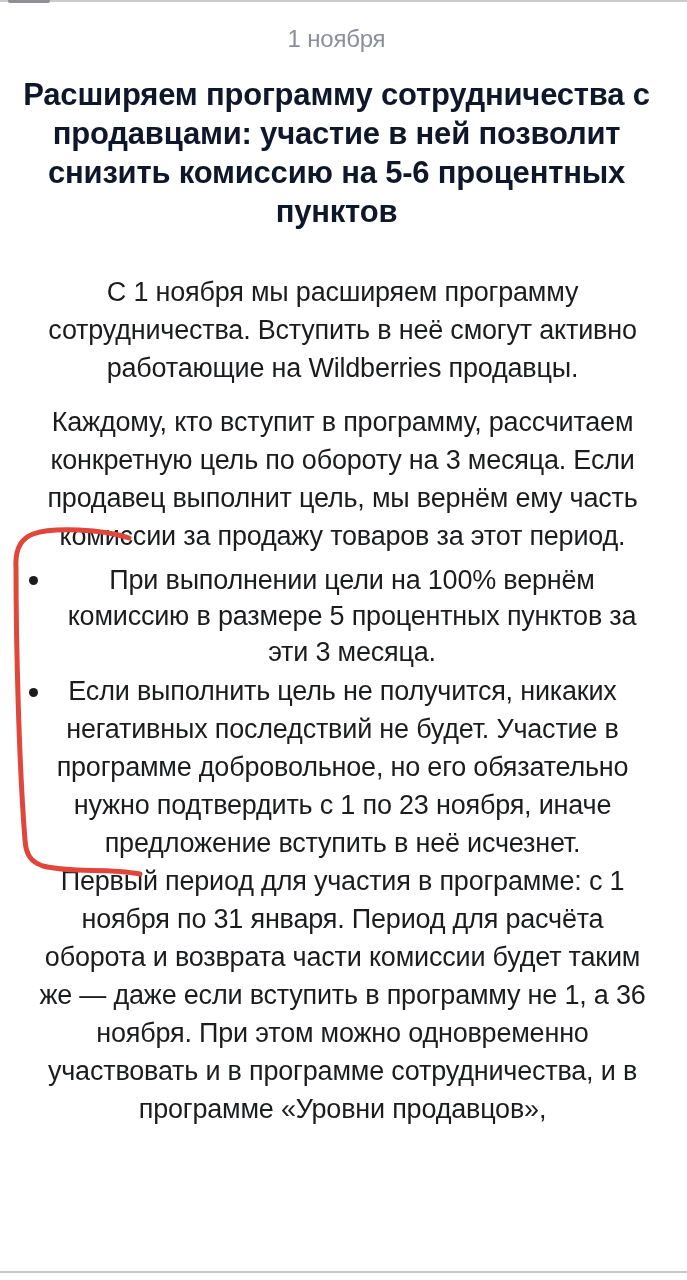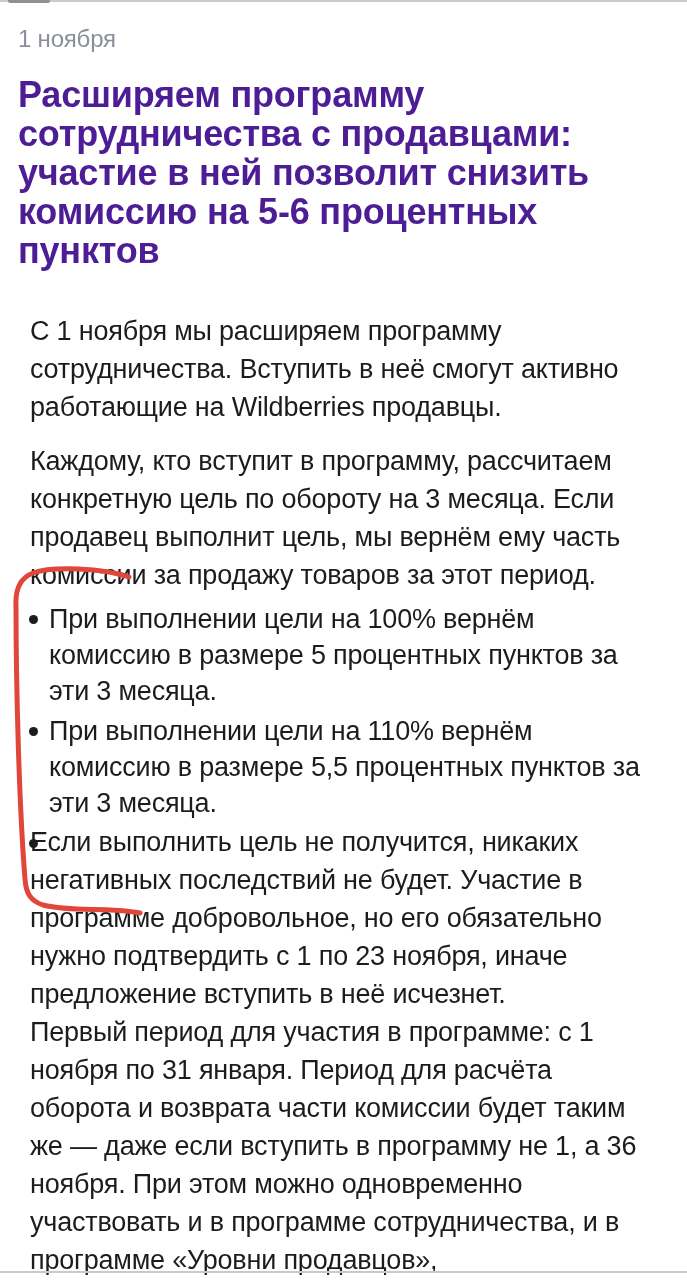--- a/index.html
+++ b/index.html
@@ -22,32 +22,33 @@
     background: #8f9093; border-radius: 0 0 2px 2px;
   }
   .hairline-bottom {
     position: absolute; top: 1271px; left: 0; width: 100%; height: 2px;
     background: #c7c9cb;
   }
 
   .content {
     padding: 24px 32px 0 18px;
     letter-spacing: -0.2px;
+    text-align: center;
   }
 
   .date {
     font-size: 24px; line-height: 30px;
     color: #8a8f99;
   }
 
   h1.title {
-    font-size: 36px; line-height: 39px;
+    font-size: 31px; line-height: 39px;
     font-weight: 700;
     margin: 21px 0 42px 0;
-    color: #4c1d95;
+    color: #0f172a;
   }
 
   p.para {
     font-size: 27px; line-height: 38px;
     margin: 0 0 16px 12px;
   }
   p.tight { margin-bottom: 0; }
 
   .list-wrap {
     position: relative;
@@ -110,24 +111,20 @@
         </svg>
       </div>
 
       <ul class="bullets">
         <li>
           <span class="dot"></span>
           <span>При выполнении цели на 100% вернём комиссию в размере 5 процентных пунктов за эти 3 месяца.</span>
         </li>
         <li>
           <span class="dot"></span>
-          <span>При выполнении цели на 110% вернём комиссию в размере 5,5 процентных пунктов за эти 3 месяца.</span>
-        </li>
-        <li>
-          <span class="dot"></span>
         </li>
       </ul>
     </div>
 
     <p class="para tight">Если выполнить цель не получится, никаких негативных последствий не будет. Участие в программе добровольное, но его обязательно нужно подтвердить с 1 по 23 ноября, иначе предложение вступить в неё исчезнет.</p>
 
     <p class="para tight">Первый период для участия в программе: с 1 ноября по 31 января. Период для расчёта оборота и возврата части комиссии будет таким же — даже если вступить в программу не 1, а 36 ноября. При этом можно одновременно участвовать и в программе сотрудничества, и в программе «Уровни продавцов»,</p>
 
   </div>
 

